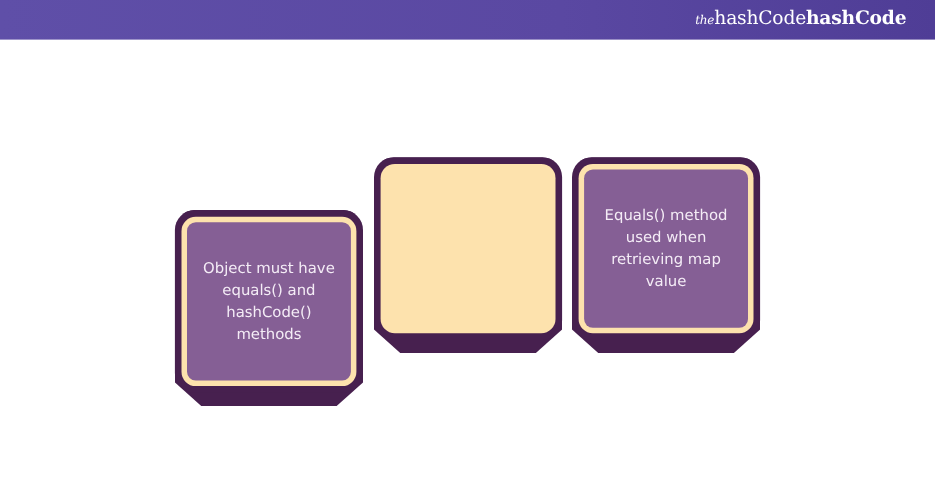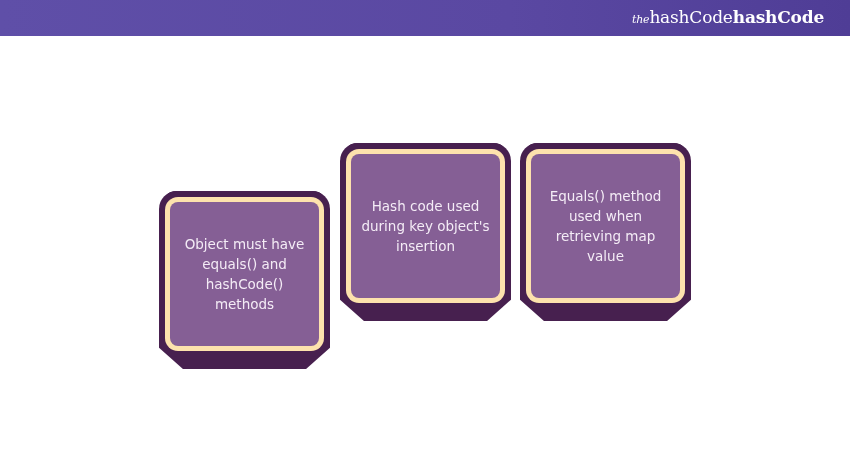--- a/index.html
+++ b/index.html
@@ -37,23 +37,20 @@
   <div class="ring"></div>
   <div class="inner">
     <div class="text">Object must have equals() and hashCode() methods</div>
   </div>
 </div>
 
 <div class="card" id="card-1">
   <div class="shadow"></div>
   <div class="outer"></div>
   <div class="ring"></div>
-  <div class="inner">
-    <div class="text">Hash code used during key object's insertion</div>
-  </div>
 </div>
 
 <div class="card" id="card-2">
   <div class="shadow"></div>
   <div class="outer"></div>
   <div class="ring"></div>
   <div class="inner">
     <div class="text">Equals() method used when retrieving map value</div>
   </div>
 </div>

